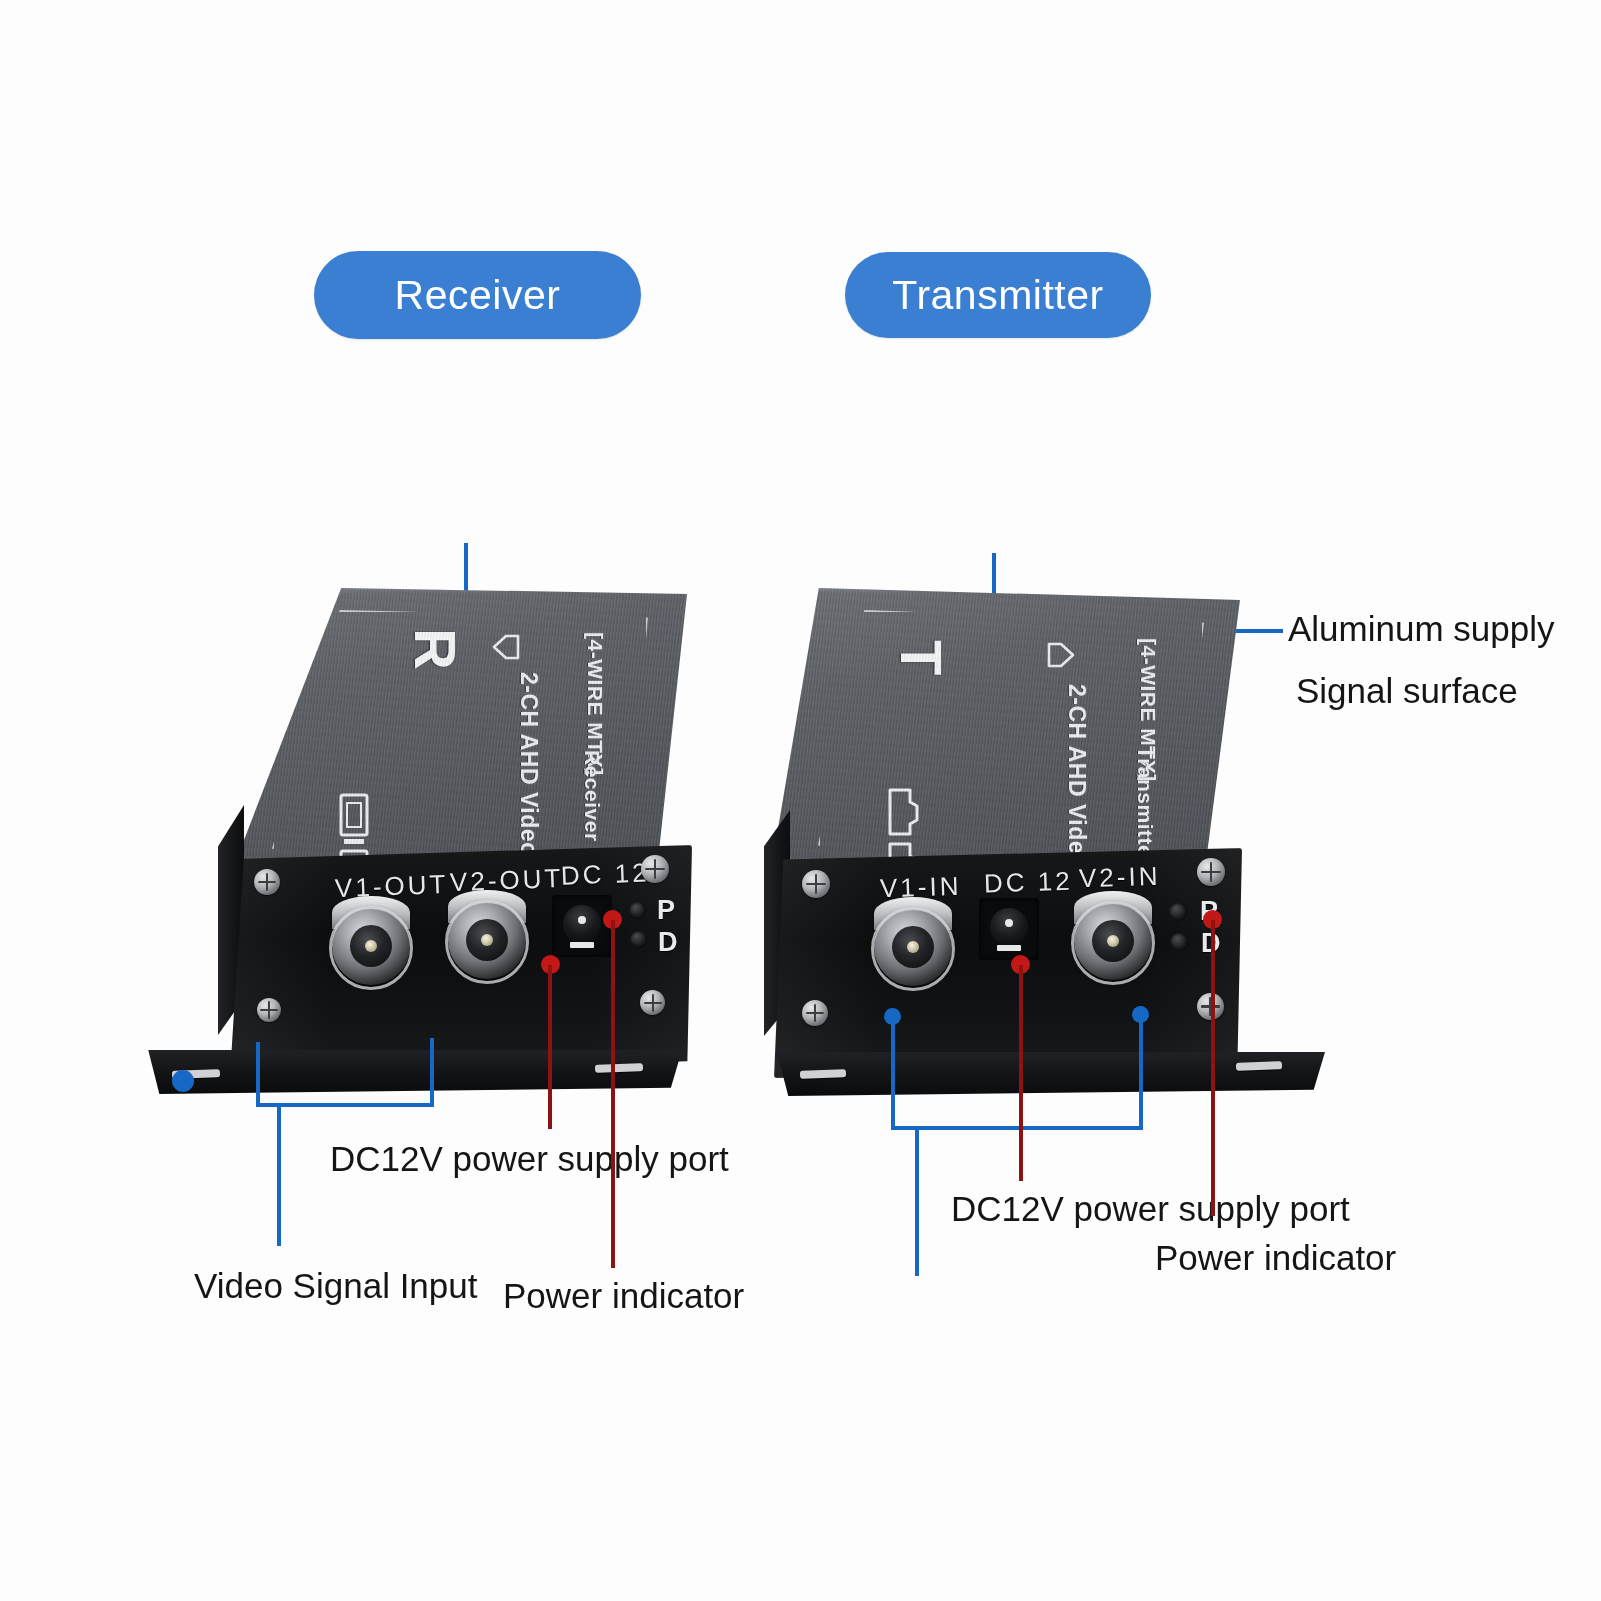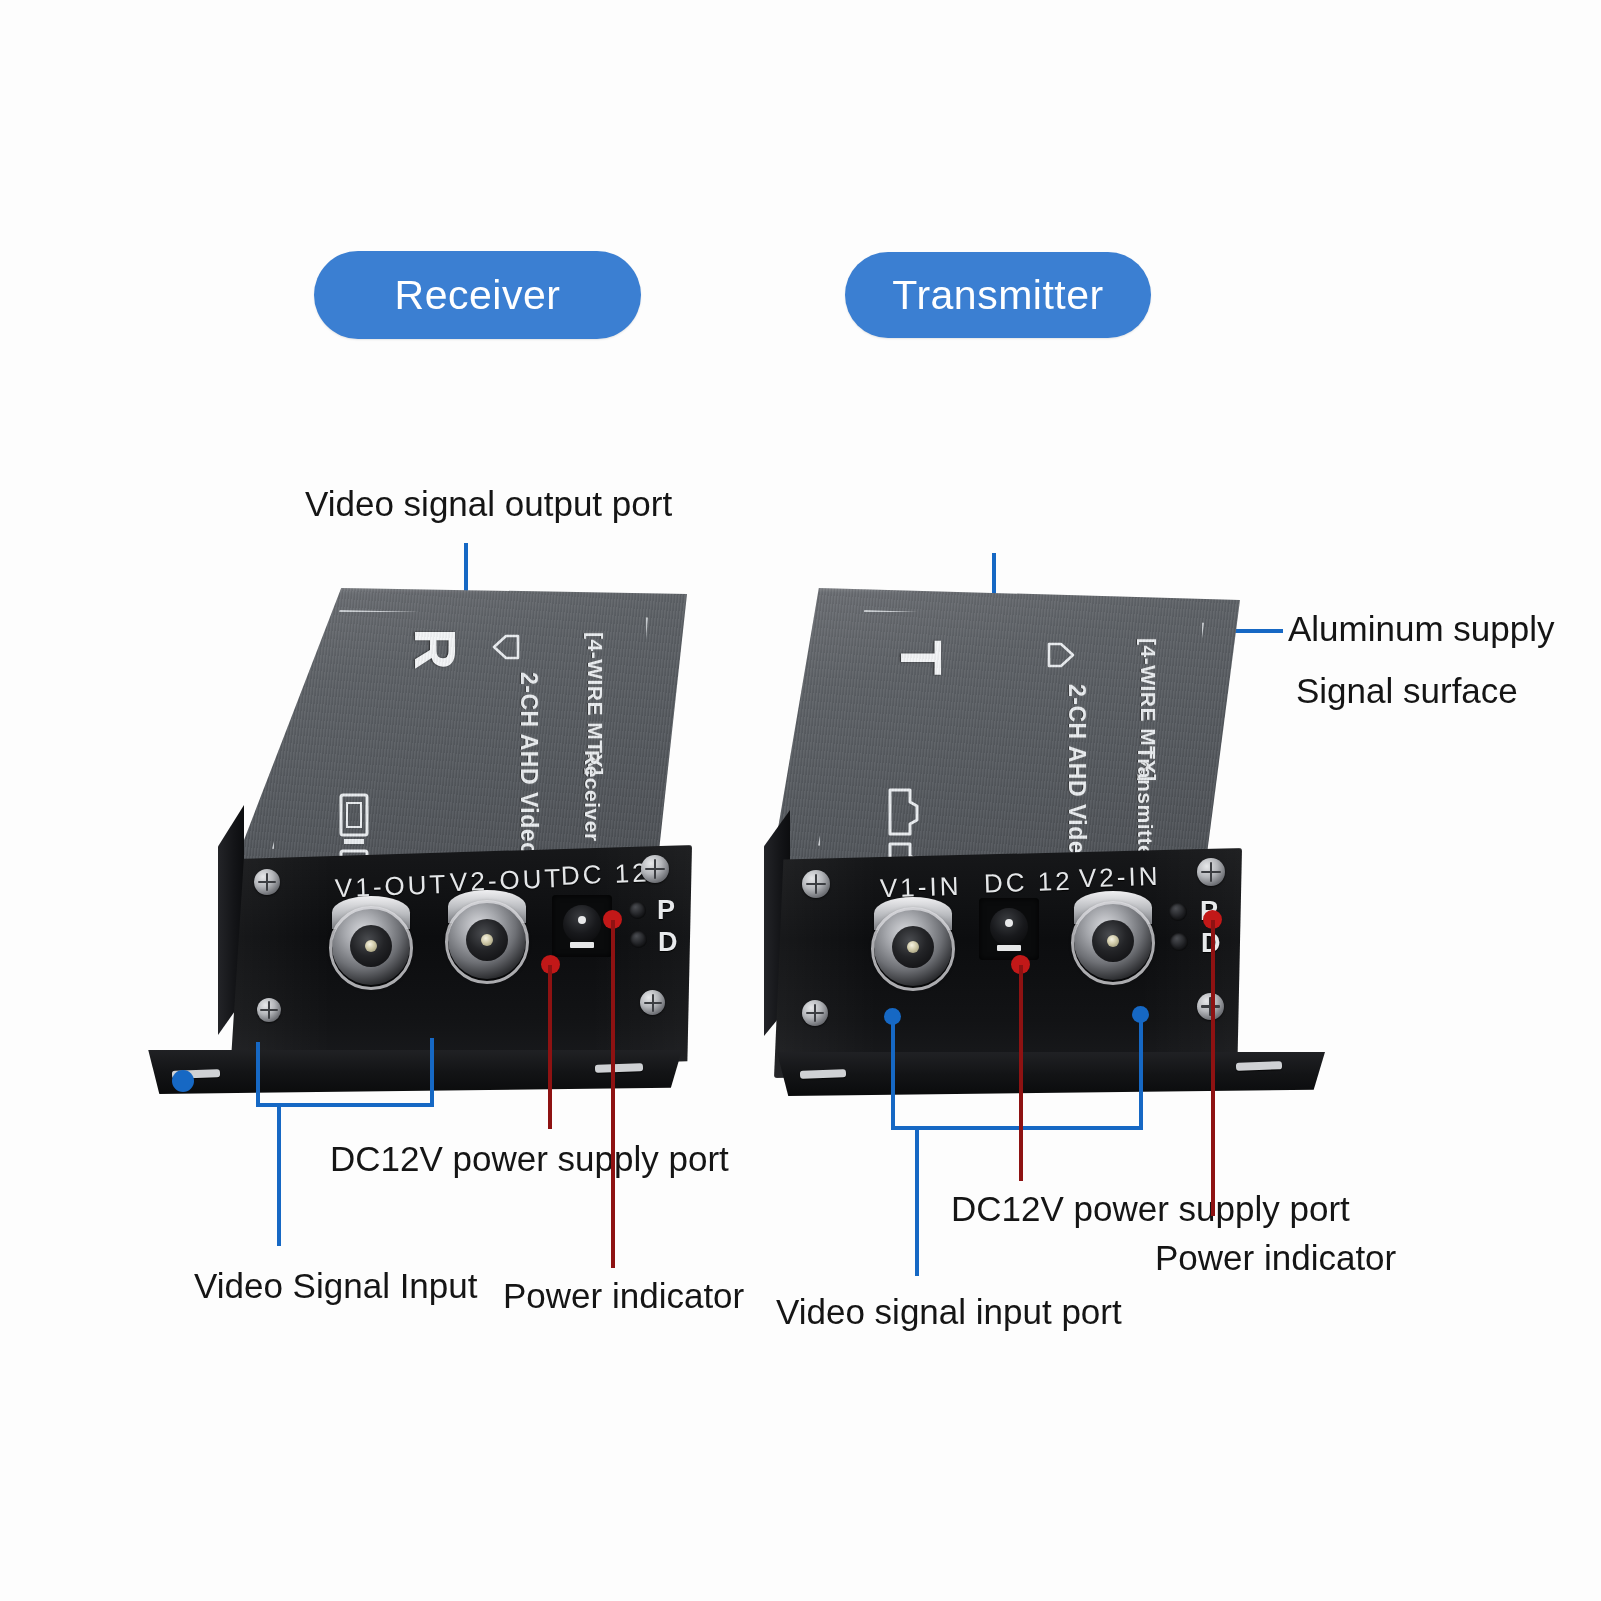--- a/index.html
+++ b/index.html
@@ -208,21 +208,20 @@
 
 <div class="stage">
 
   <div class="badge" id="badge-receiver">
     <span>Receiver</span>
   </div>
   <div class="badge" id="badge-transmitter">
     <span>Transmitter</span>
   </div>
 
-  <div class="callout" style="left:305px;top:486px;">Video signal output port</div>
   <div class="lead lead-v" style="left:464px;top:543px;height:50px;"></div>
 
   <div class="lead lead-v" style="left:992px;top:553px;height:42px;"></div>
 
   <div class="dot-blue" style="left:1193px;top:622px;"></div>
   <div class="lead lead-h" style="left:1205px;top:629px;width:78px;"></div>
   <div class="callout" style="left:1288px;top:611px;">Aluminum supply</div>
   <div class="callout" style="left:1296px;top:673px;">Signal surface</div>
 
   <div class="device" id="device-receiver" style="left:110px;top:570px;width:620px;height:540px;">
@@ -400,21 +399,20 @@
     <div class="slot" style="left:60px;top:500px;width:46px;height:8px;transform:rotate(-2deg);"></div>
     <div class="slot" style="left:496px;top:492px;width:46px;height:8px;transform:rotate(-2deg);"></div>
   </div>
 
   <div class="dot-blue" style="left:884px;top:1008px;"></div>
   <div class="dot-blue" style="left:1132px;top:1006px;"></div>
   <div class="lead lead-v" style="left:891px;top:1018px;height:110px;"></div>
   <div class="lead lead-v" style="left:1139px;top:1016px;height:112px;"></div>
   <div class="lead lead-h" style="left:891px;top:1126px;width:252px;"></div>
   <div class="lead lead-v" style="left:915px;top:1126px;height:150px;"></div>
-  <div class="callout" style="left:776px;top:1294px;">Video signal input port</div>
 
   <div class="dot-red" style="left:1011px;top:955px;"></div>
   <div class="lead lead-v lead-red" style="left:1019px;top:965px;height:216px;"></div>
   <div class="callout" style="left:951px;top:1191px;">DC12V power supply port</div>
 
   <div class="dot-red" style="left:1203px;top:910px;"></div>
   <div class="lead lead-v lead-red" style="left:1211px;top:920px;height:296px;"></div>
   <div class="callout" style="left:1155px;top:1240px;">Power indicator</div>
 
 </div>

